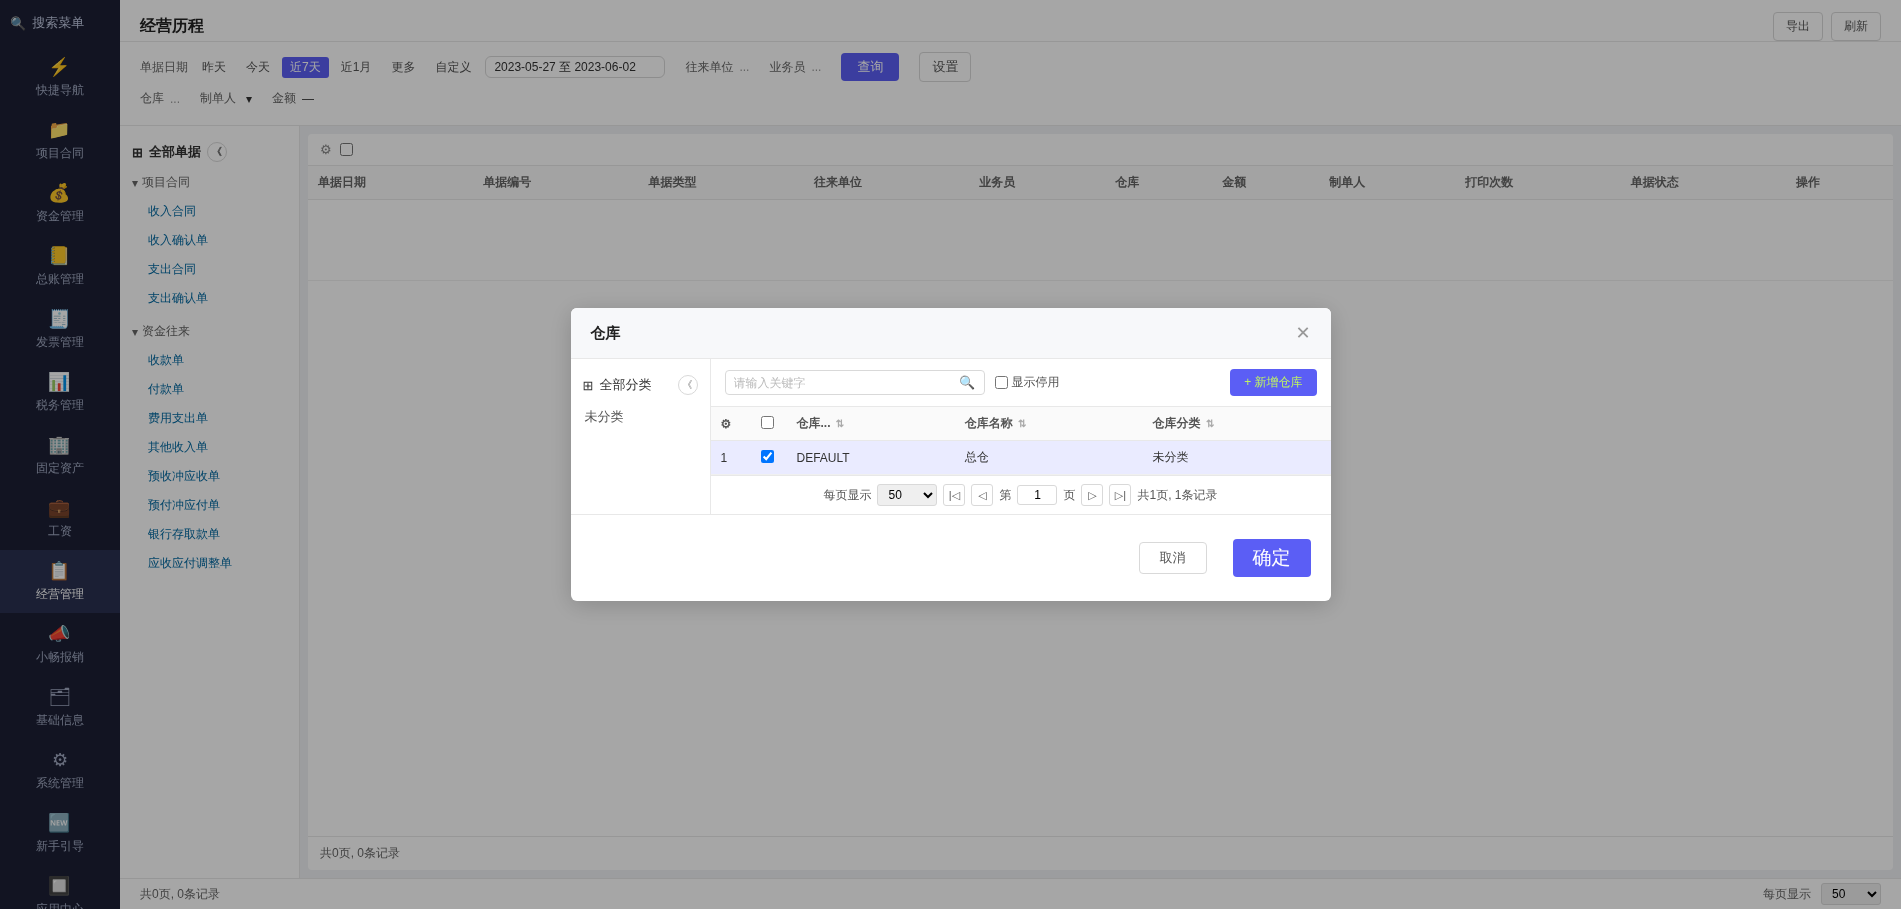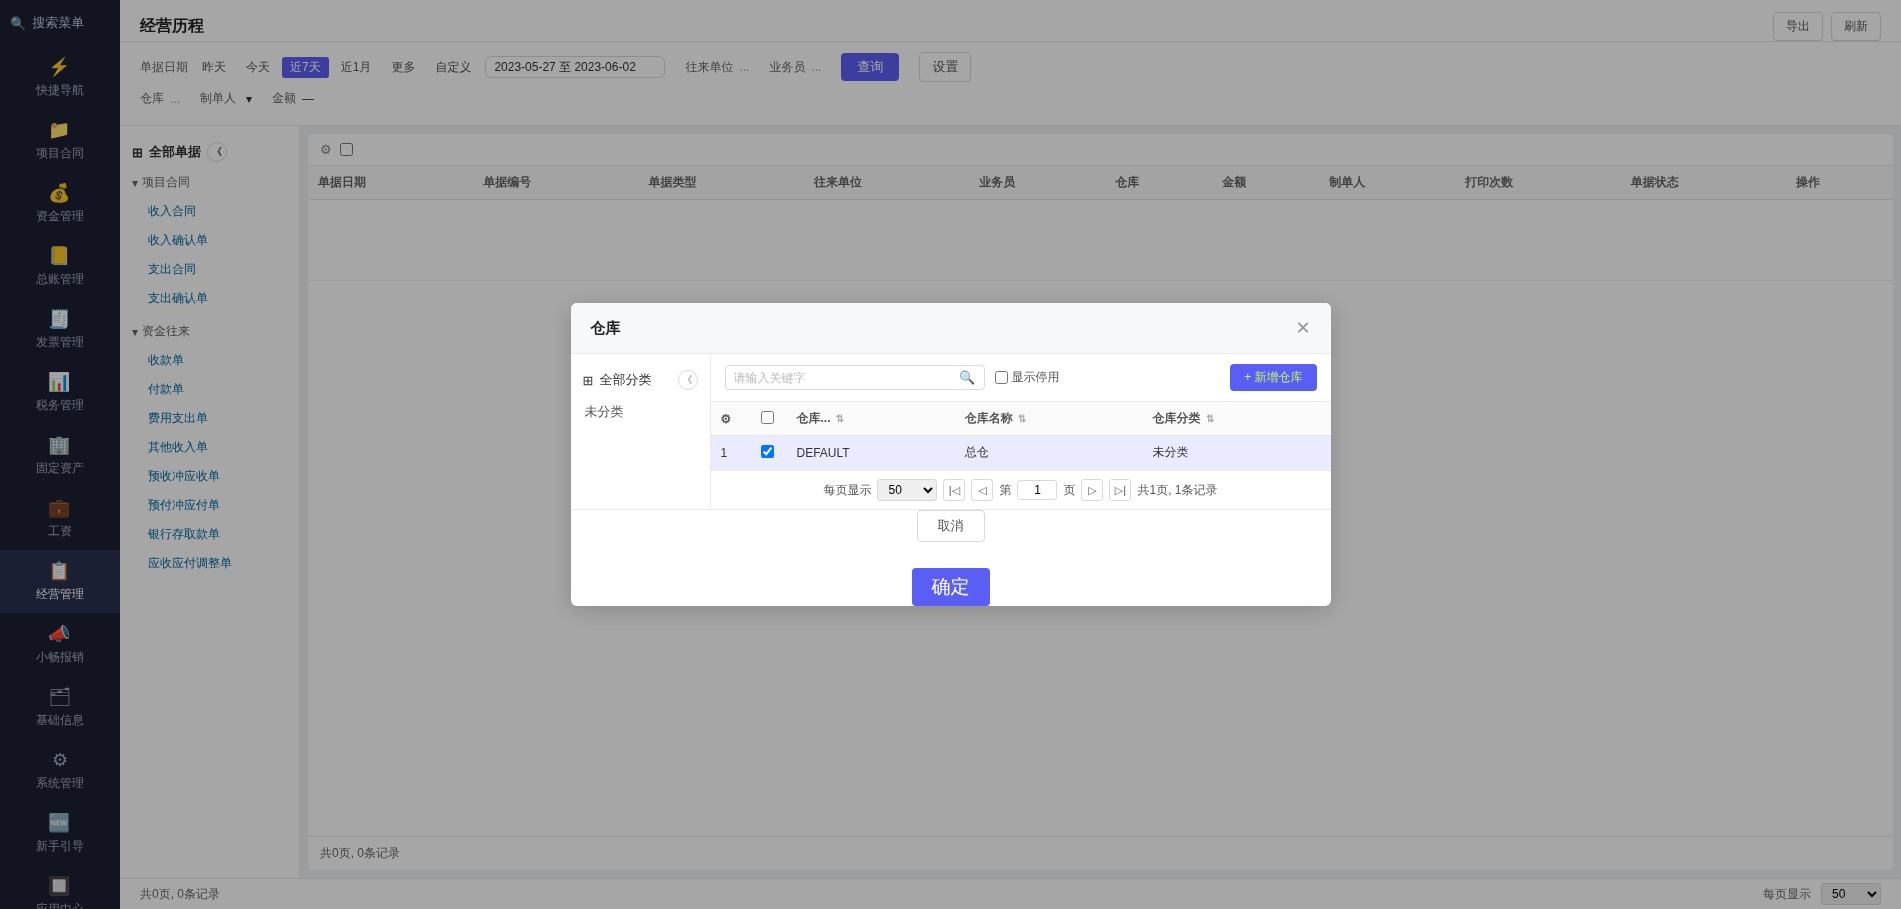--- a/index.html
+++ b/index.html
@@ -438,24 +438,23 @@
       border: 1px solid #d9d9d9;
       border-radius: 3px;
       padding: 2px 18px 2px 6px;
       font-size: 12px;
     }
 
     .modal-footer {
       display: flex;
       align-items: center;
       justify-content: flex-end;
-      padding: 0 20px;
+      padding: 24px 20px;
       gap: 26px;
       border-top: 1px solid #e8e8e8;
-      flex-direction: column;
     }
     .btn-cancel {
       padding: 6px 20px;
       border: 1px solid #d9d9d9;
       border-radius: 4px;
       background: #fff;
       font-size: 13px;
       color: #555;
       cursor: pointer;
     }

